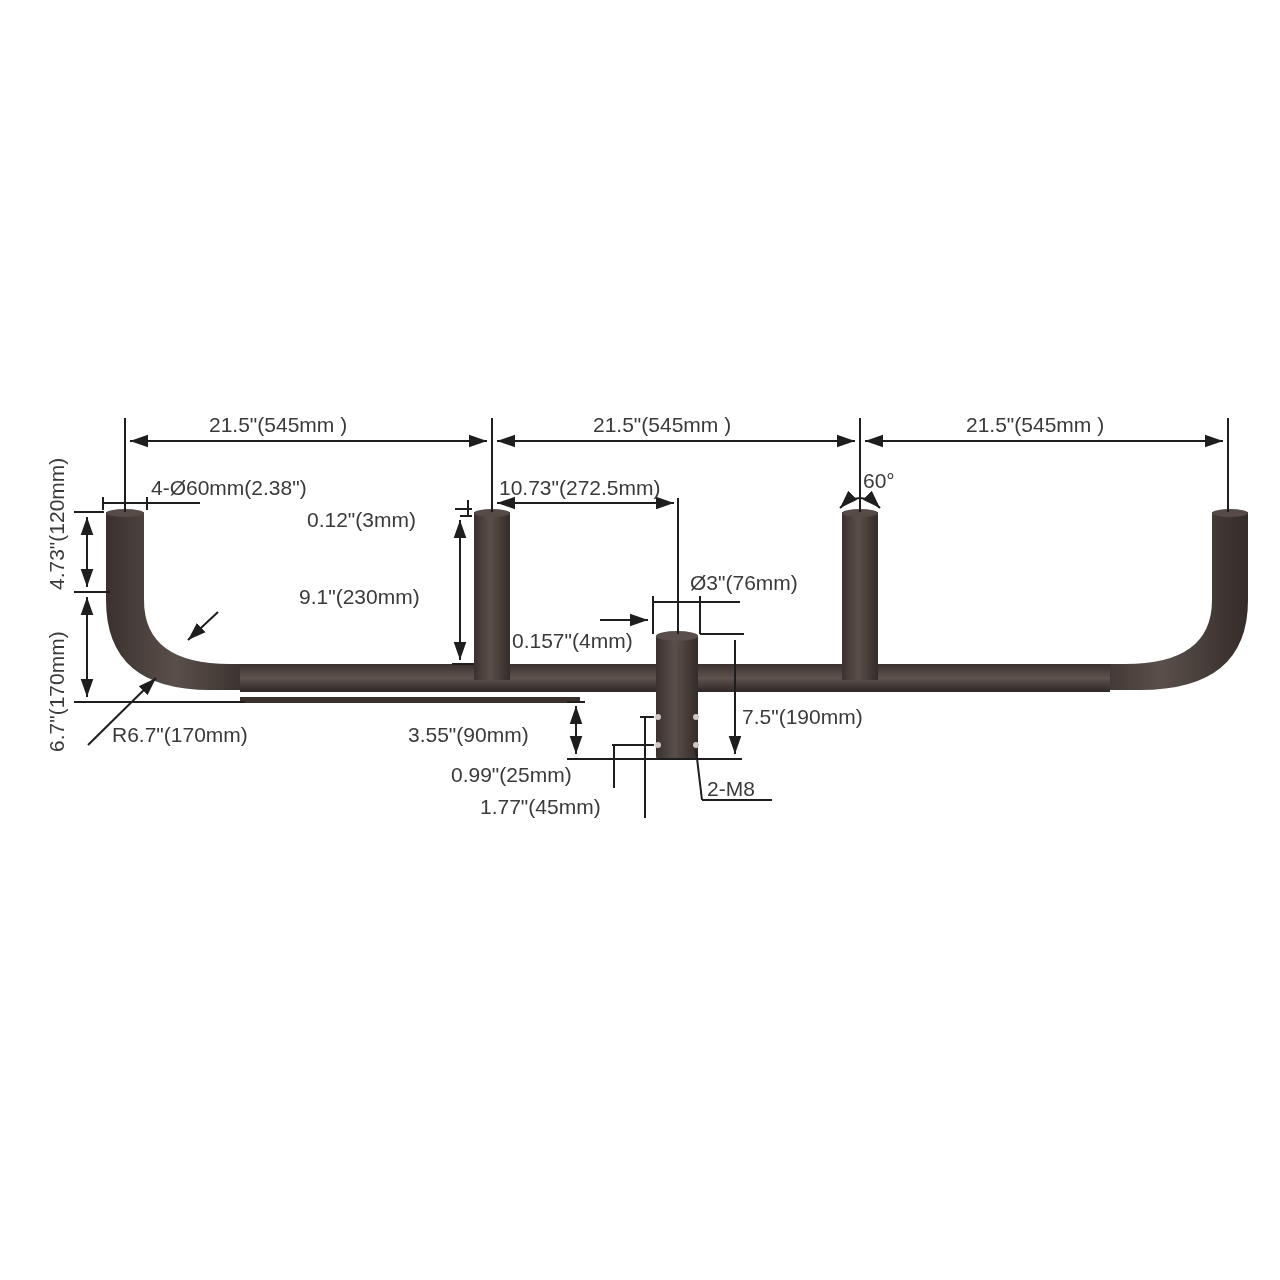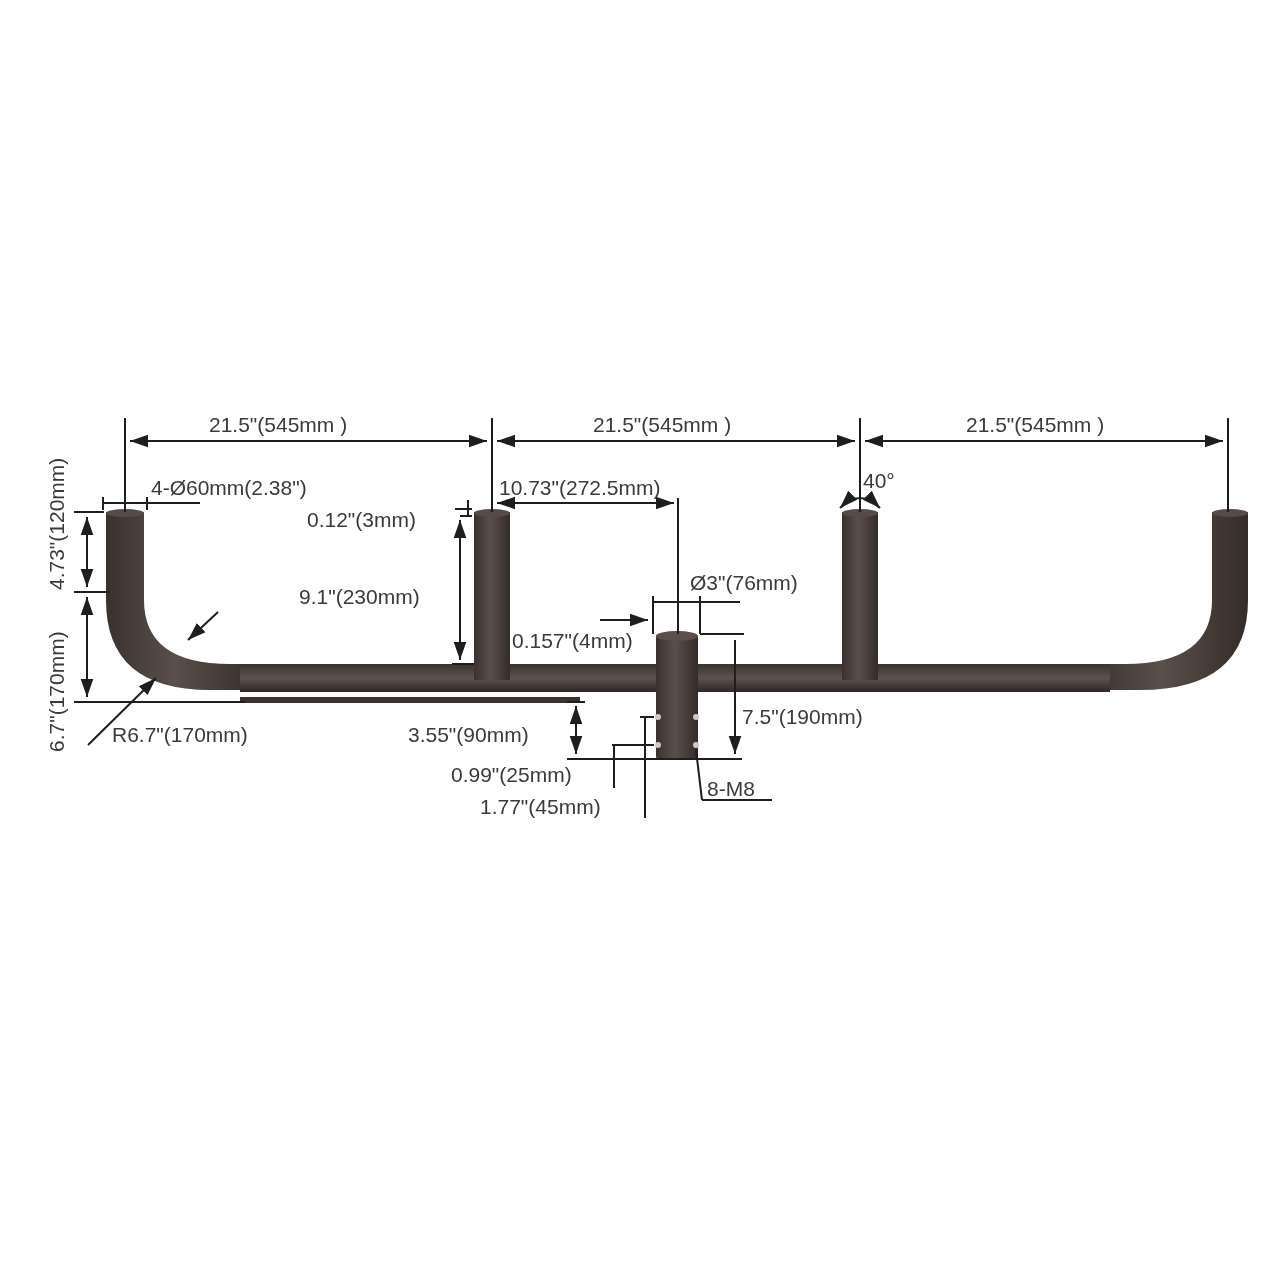--- a/index.html
+++ b/index.html
@@ -118,29 +118,29 @@
   </svg>
 
   
   <span class="lbl" style="left:209px;top:414px;">21.5"(545mm )</span>
   <span class="lbl" style="left:593px;top:414px;">21.5"(545mm )</span>
   <span class="lbl" style="left:966px;top:414px;">21.5"(545mm )</span>
 
   <span class="lbl" style="left:151px;top:477px;">4-Ø60mm(2.38")</span>
   <span class="lbl" style="left:307px;top:509px;">0.12"(3mm)</span>
   <span class="lbl" style="left:499px;top:477px;">10.73"(272.5mm)</span>
-  <span class="lbl" style="left:863px;top:470px;">40°</span>
+  <span class="lbl" style="left:863px;top:470px;">60°</span>
 
   <span class="lbl" style="left:299px;top:586px;">9.1"(230mm)</span>
   <span class="lbl" style="left:690px;top:572px;">Ø3"(76mm)</span>
   <span class="lbl" style="left:512px;top:630px;">0.157"(4mm)</span>
 
   <span class="lbl" style="left:742px;top:706px;">7.5"(190mm)</span>
   <span class="lbl" style="left:408px;top:724px;">3.55"(90mm)</span>
   <span class="lbl" style="left:451px;top:764px;">0.99"(25mm)</span>
   <span class="lbl" style="left:480px;top:796px;">1.77"(45mm)</span>
-  <span class="lbl" style="left:707px;top:778px;">8-M8</span>
+  <span class="lbl" style="left:707px;top:778px;">2-M8</span>
 
   <span class="lbl" style="left:112px;top:724px;">R6.7"(170mm)</span>
 
   <span class="lbl vert" style="left:46px;top:590px;">4.73"(120mm)</span>
   <span class="lbl vert" style="left:46px;top:752px;">6.7"(170mm)</span>
 </div>
 
 </body></html>

